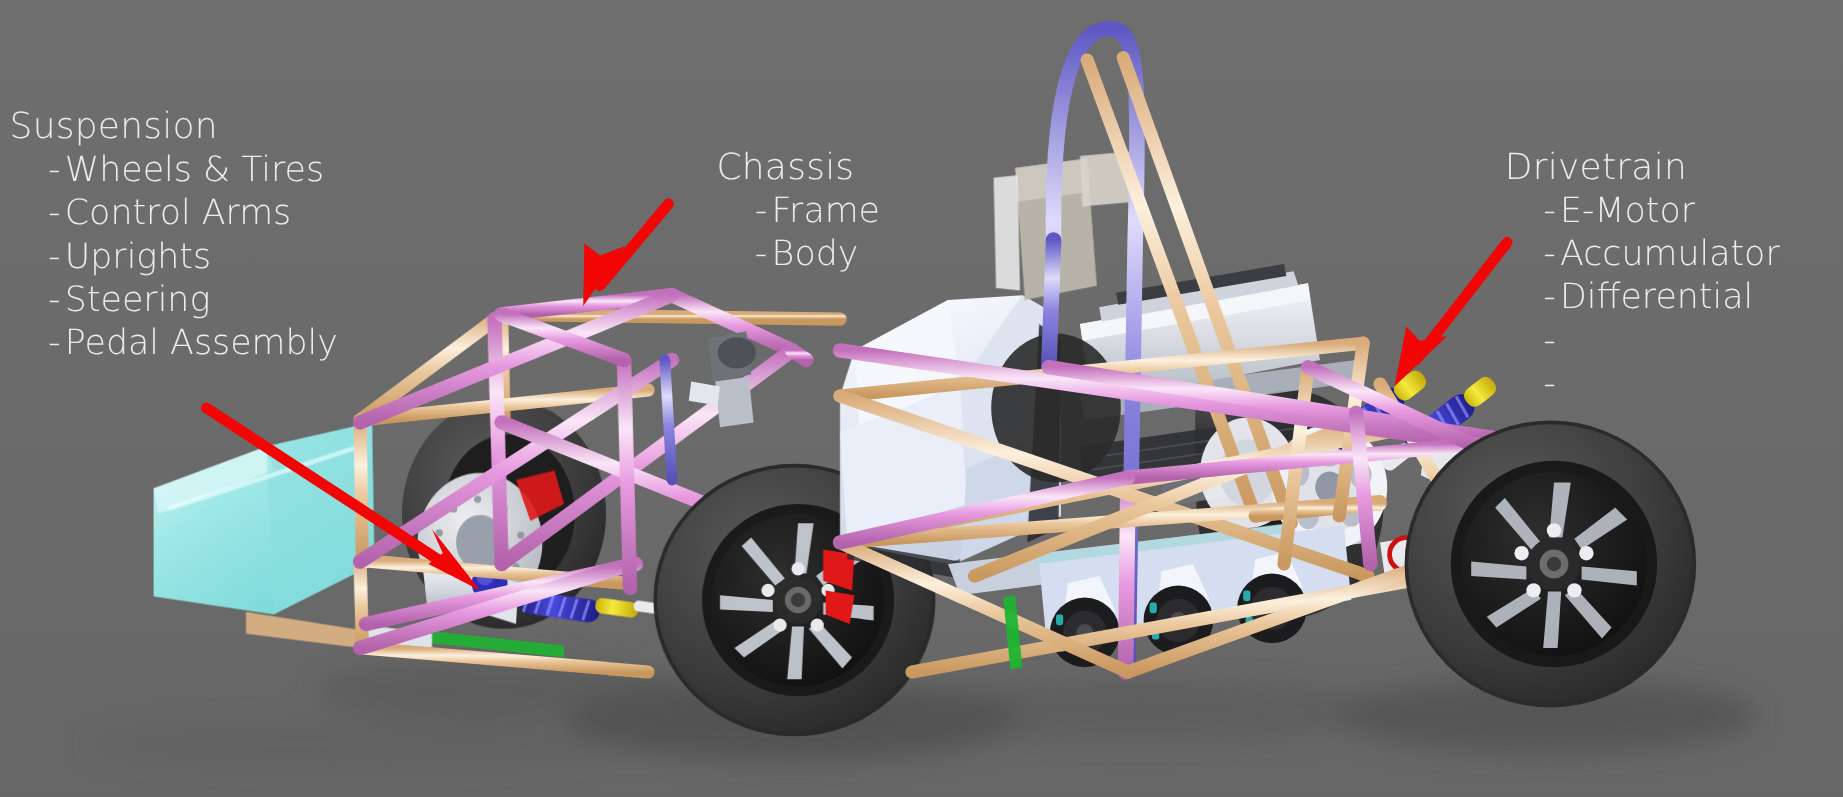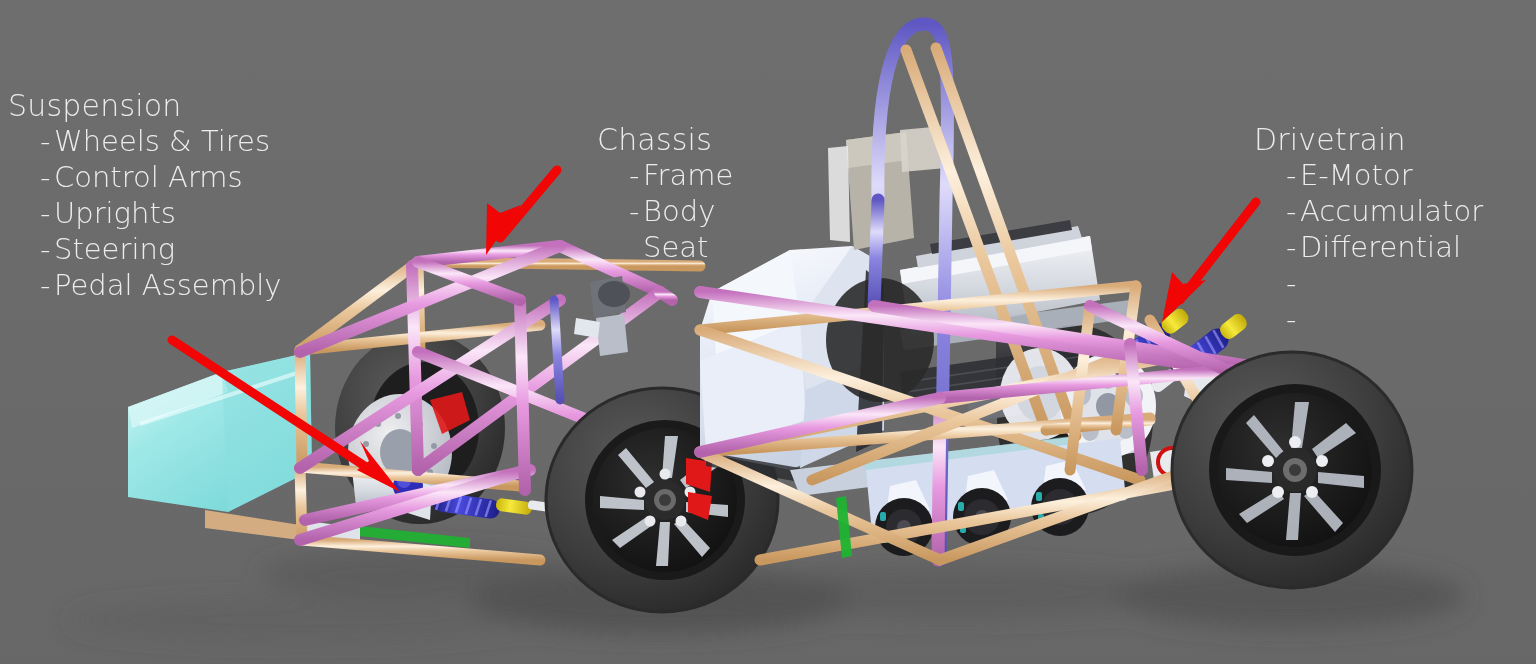--- a/index.html
+++ b/index.html
@@ -493,24 +493,20 @@
     <div class="head">Chassis</div>
     <ul>
       <li>
         <span class="dash">-</span>
         <span class="txt">Frame</span>
       </li>
       <li>
         <span class="dash">-</span>
         <span class="txt">Body</span>
       </li>
-      <li>
-        <span class="dash empty"></span>
-        <span class="txt">Seat</span>
-      </li>
     </ul>
   </div>
 
   <div class="anno" id="grp-drivetrain">
     <div class="head">Drivetrain</div>
     <ul>
       <li>
         <span class="dash">-</span>
         <span class="txt">E-Motor</span>
       </li>

